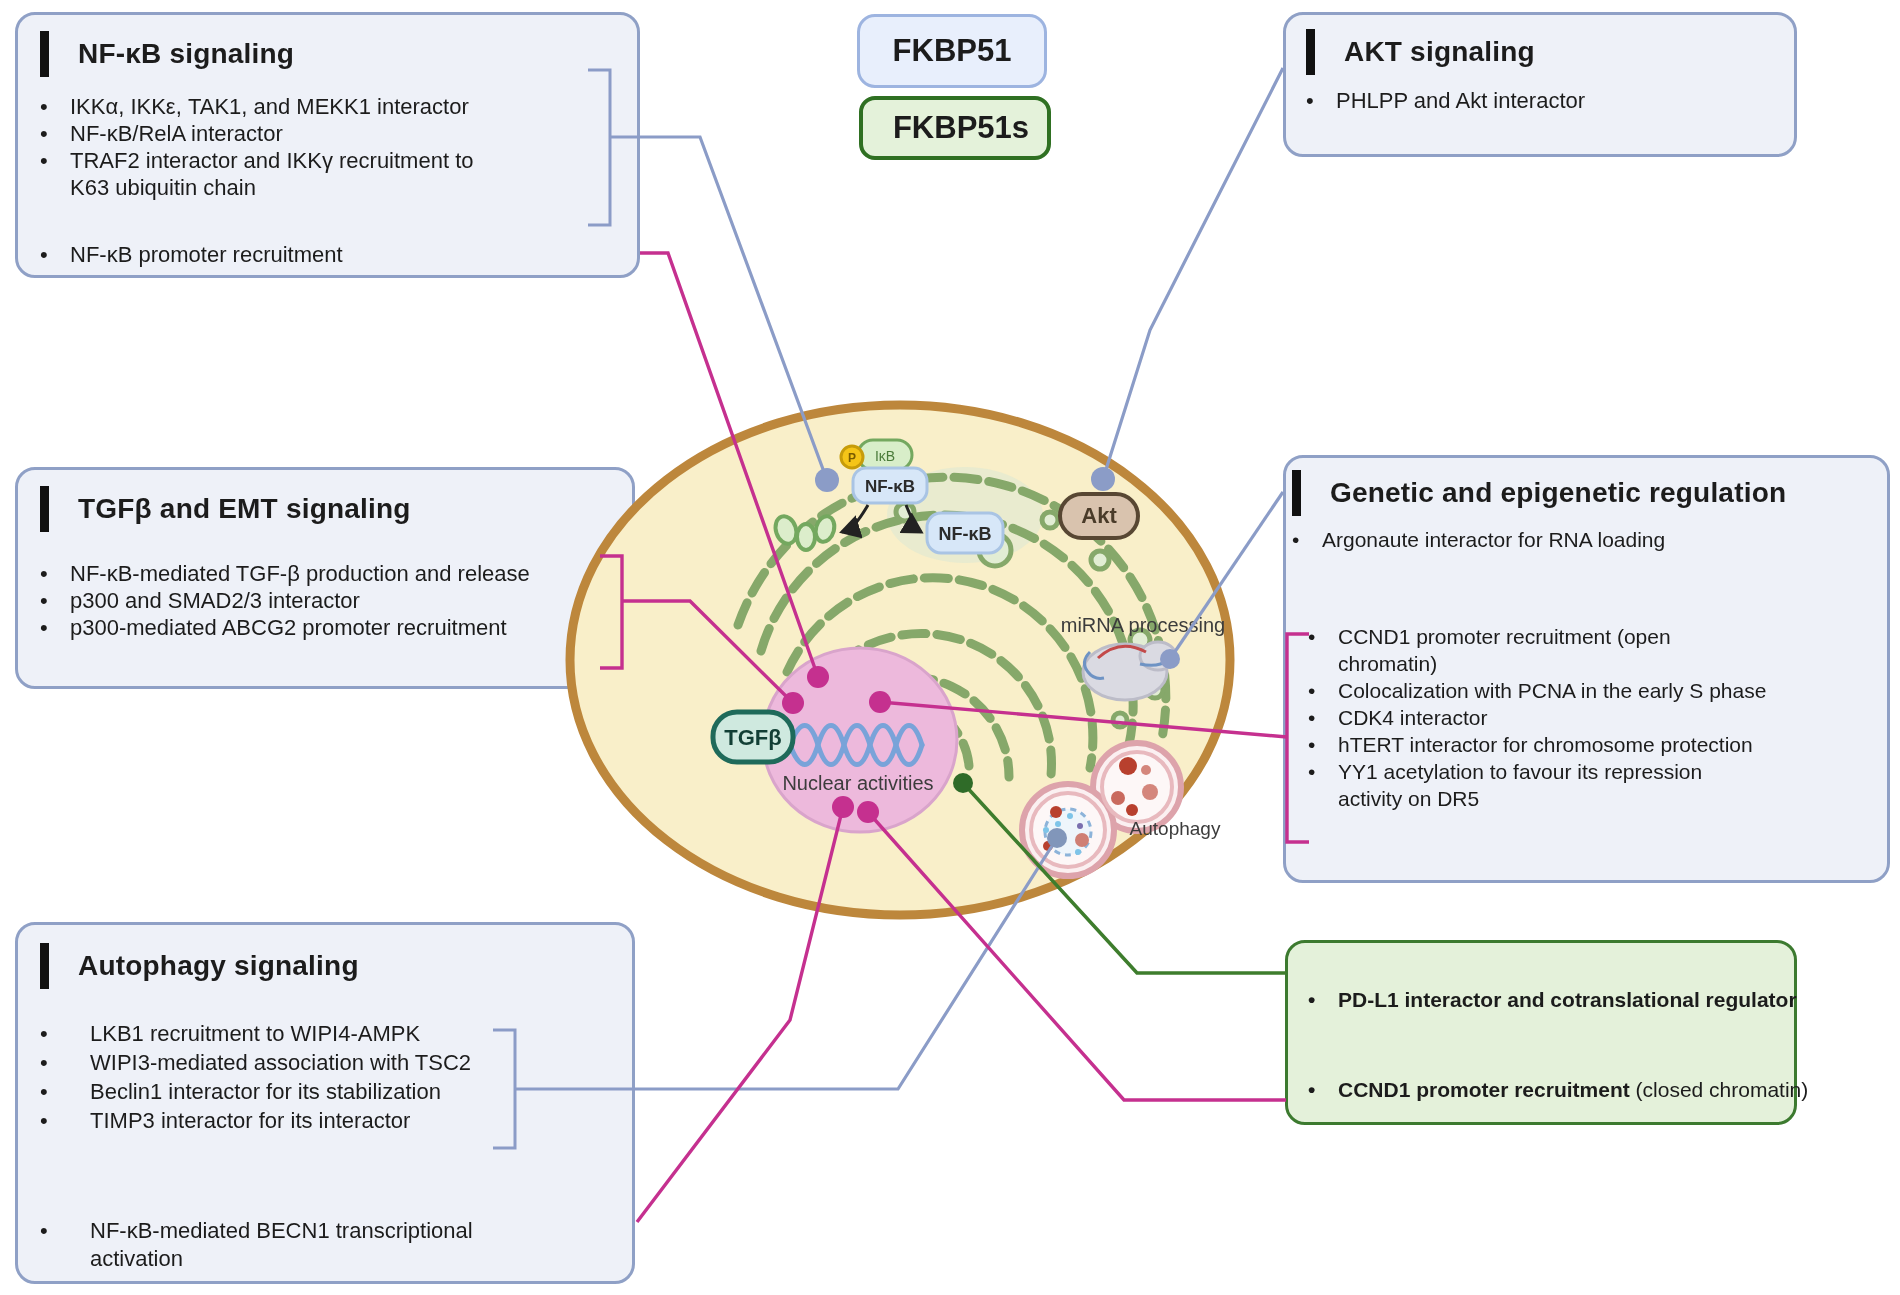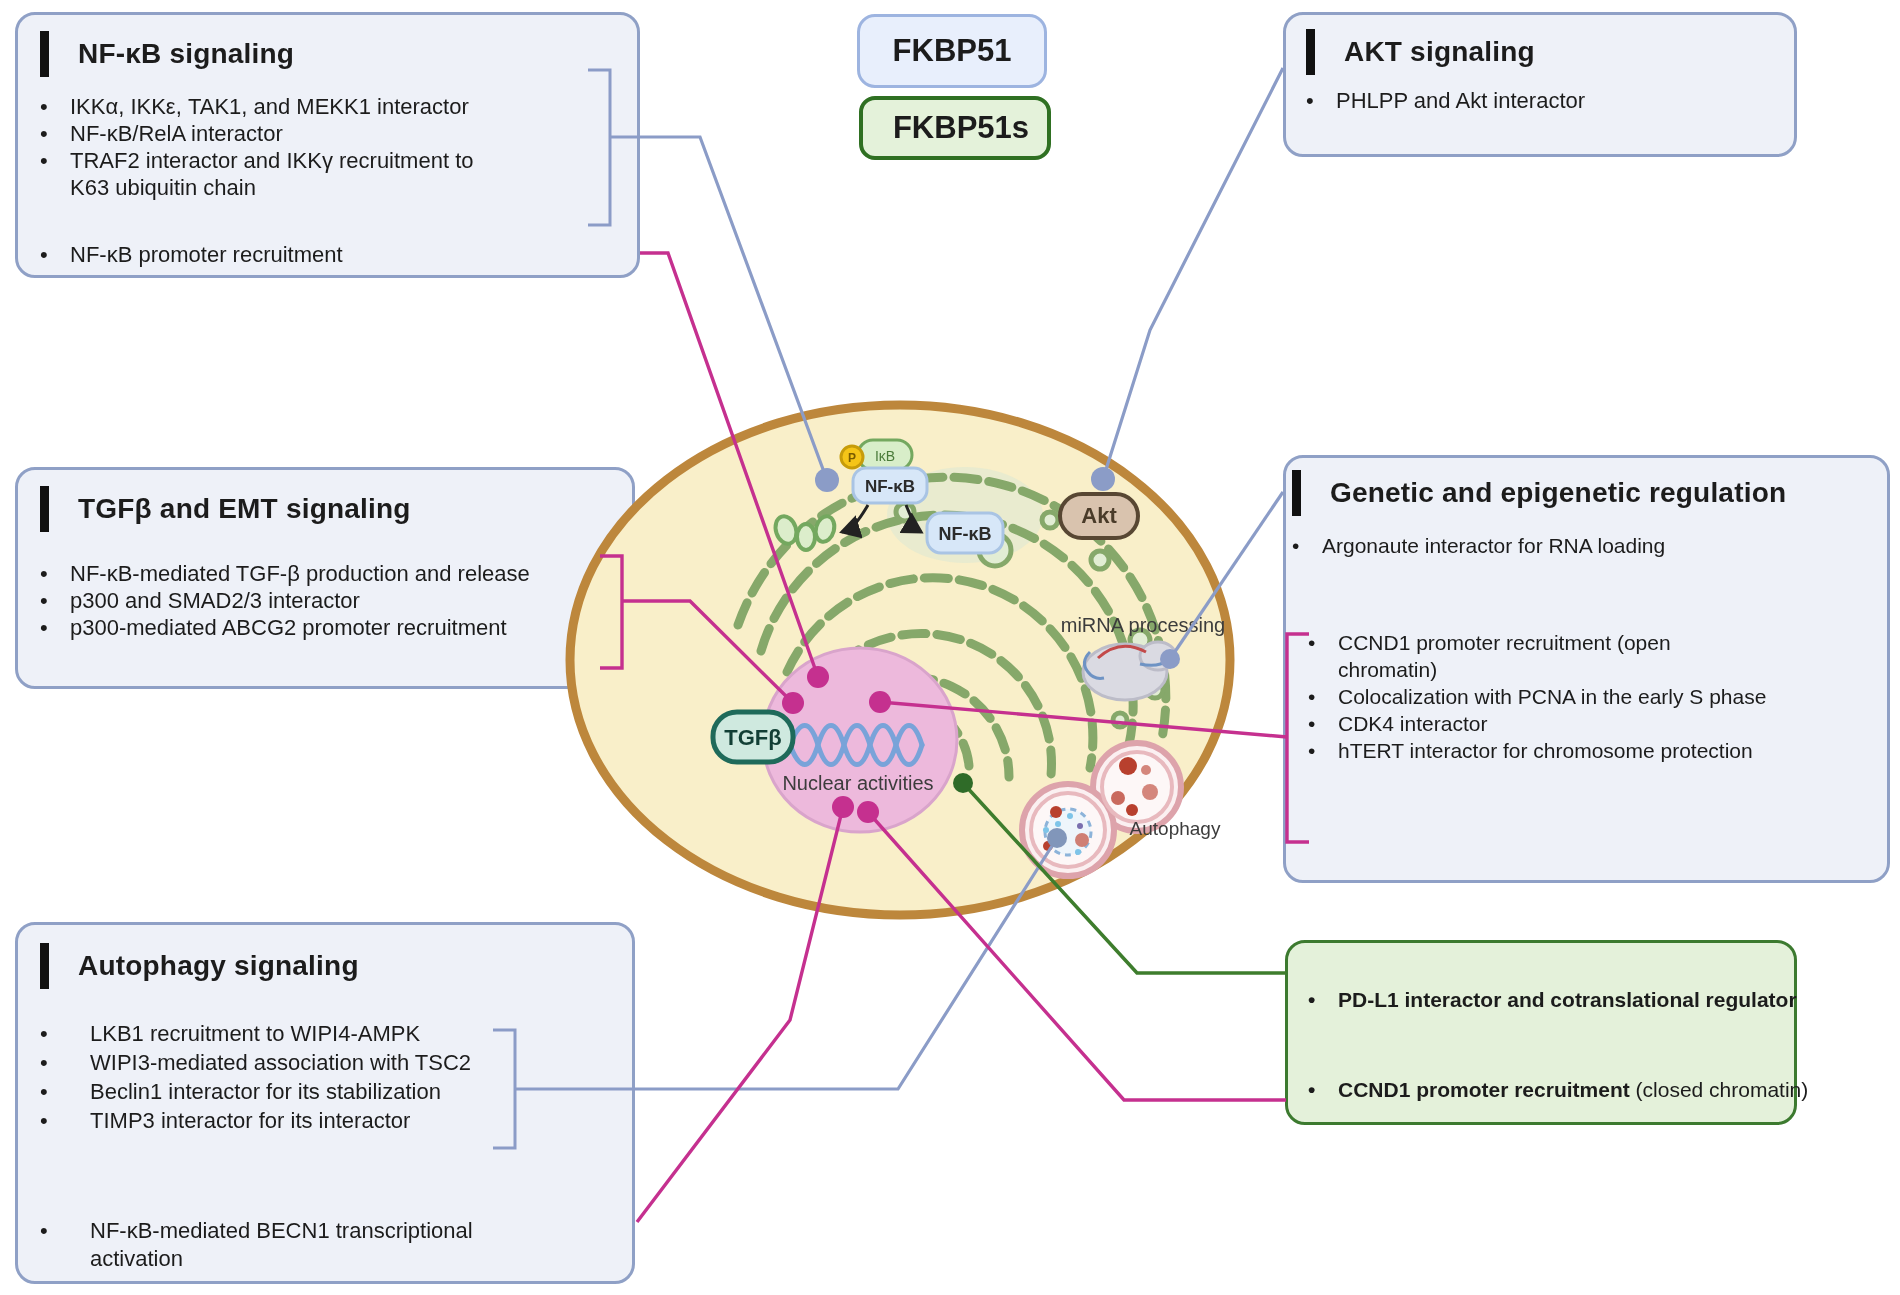--- a/index.html
+++ b/index.html
@@ -33,21 +33,21 @@
   #box-tgfb{left:15px;top:467px;width:620px;height:222px;padding:16px 22px;}
   #box-tgfb .group{margin-top:28px;}
   #box-autophagy{left:15px;top:922px;width:620px;height:362px;padding:18px 22px;}
   #box-autophagy .group{margin-top:30px;}
   #box-autophagy .bul{line-height:29px;gap:20px;}
   #box-autophagy .footer{margin-top:82px;}
   #box-autophagy .footer .bul{line-height:28px;}
   #box-akt{left:1283px;top:12px;width:514px;height:145px;padding:14px 20px;}
   #box-akt .group{margin-top:12px;}
   #box-genetic{left:1283px;top:455px;width:607px;height:428px;padding:12px 6px;}
-  #box-genetic .top-b{margin-top:16px;}
+  #box-genetic .top-b{margin-top:10px;}
   #box-genetic .group{margin-top:70px;padding-left:16px;}
   #box-genetic .bul{font-size:21px;}
   #box-green{left:1285px;top:940px;width:512px;height:185px;padding:44px 14px 0 20px;}
   #box-green .bul{font-size:21px;font-weight:bold;white-space:nowrap;line-height:26px;}
   #box-green .r2{margin-top:64px;}
   #box-green .reg{font-weight:normal;}
 </style>
 </head>
 <body>
 
@@ -165,20 +165,24 @@
           <span class="d"></span>
           <span class="nw">Colocalization with PCNA in the early S phase</span>
         </div>
       <div class="bul">
           <span class="d"></span>
           <span>CDK4 interactor</span>
         </div>
       <div class="bul">
           <span class="d"></span>
           <span class="nw">hTERT interactor for chromosome protection</span>
+        </div>
+      <div class="bul">
+          <span class="d"></span>
+          <span class="mw430">YY1 acetylation to favour its repression activity on DR5</span>
         </div>
     </div>
   </div>
 
   <div class="panel green" id="box-green">
     <div class="bul">
         <span class="d"></span>
         <span>PD-L1 interactor and cotranslational regulator</span>
       </div>
     <div class="bul r2">

